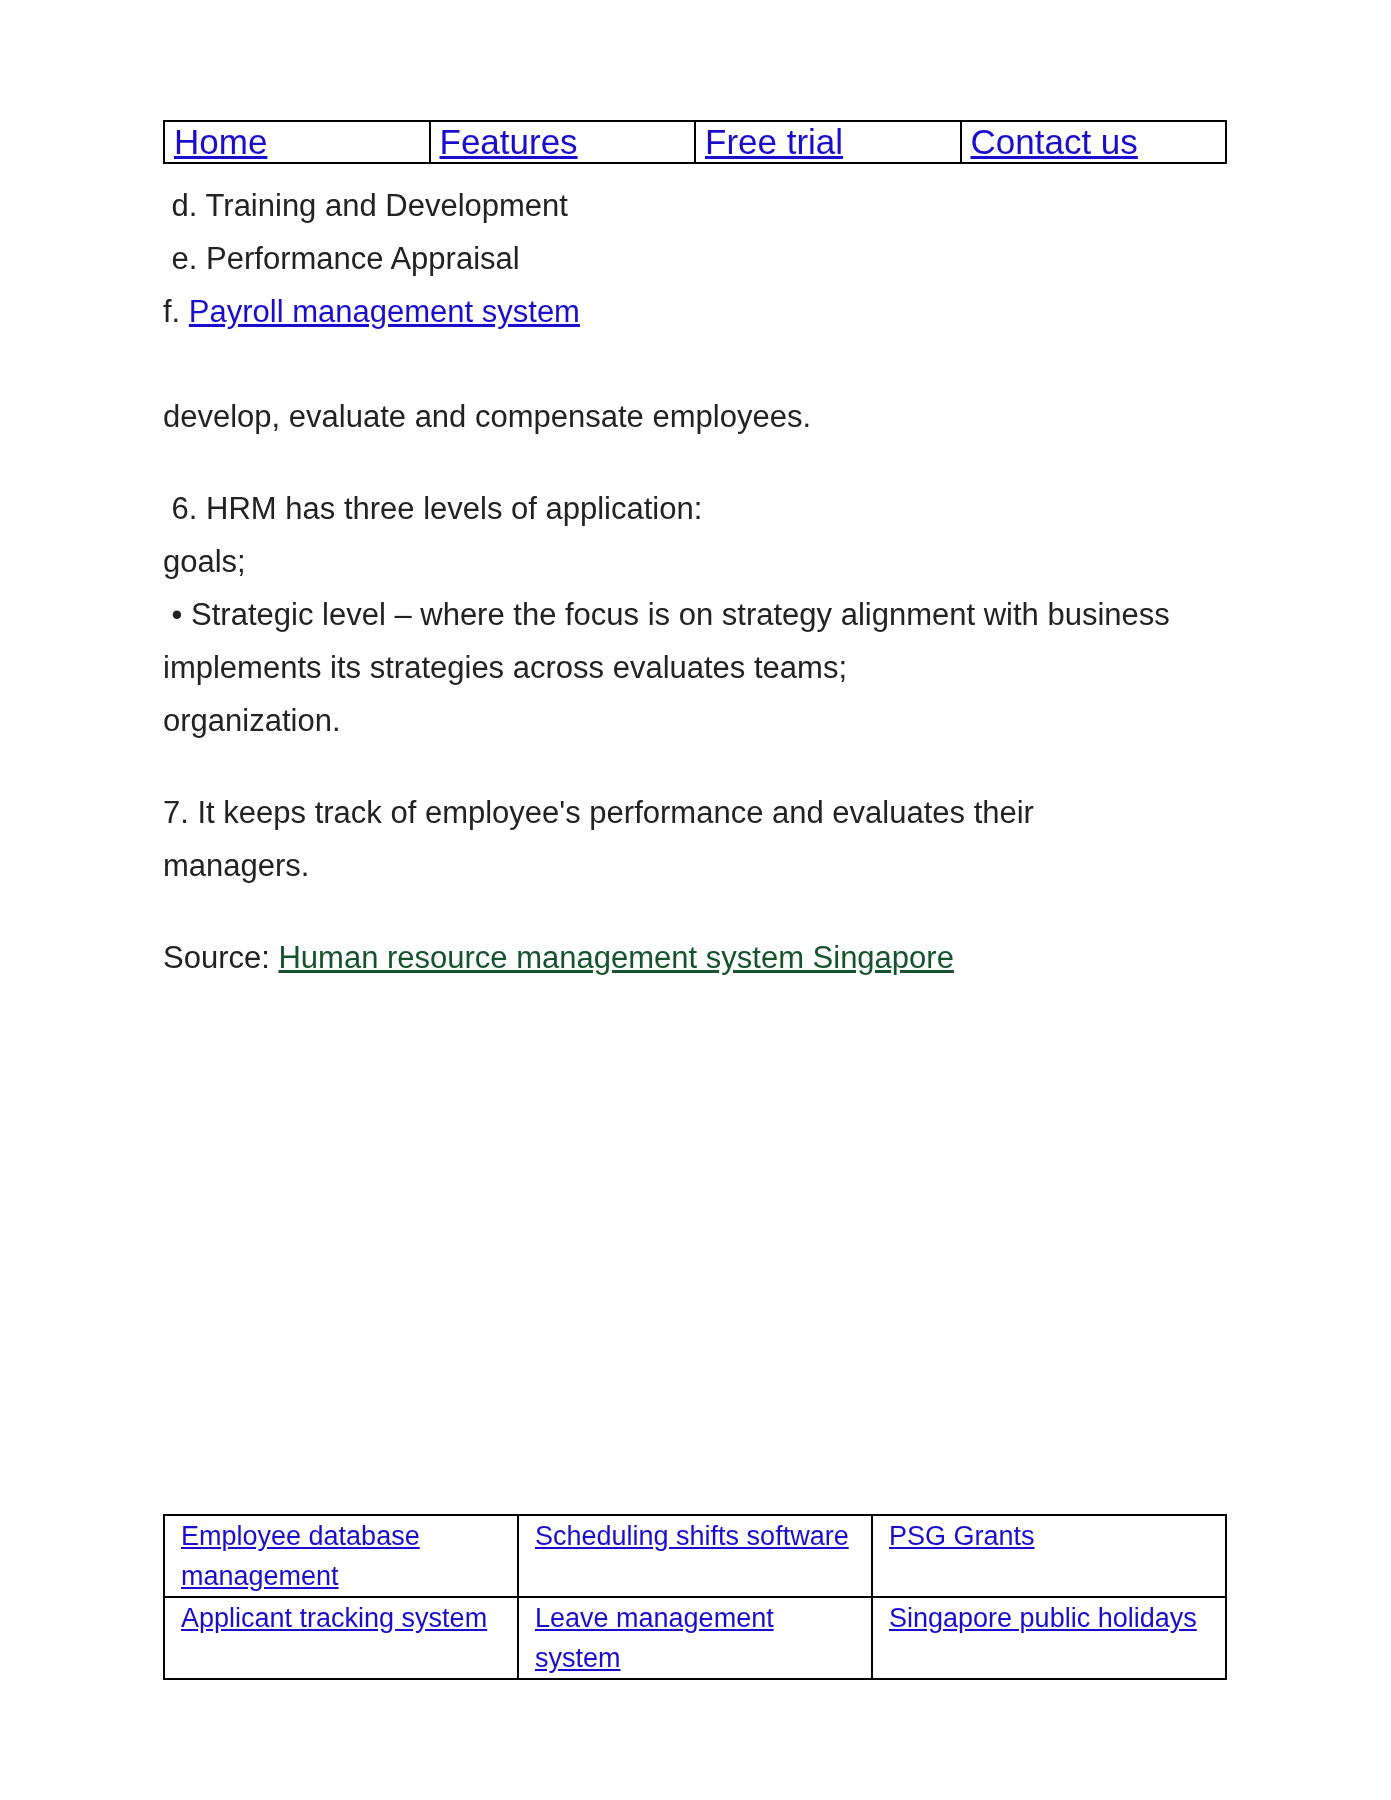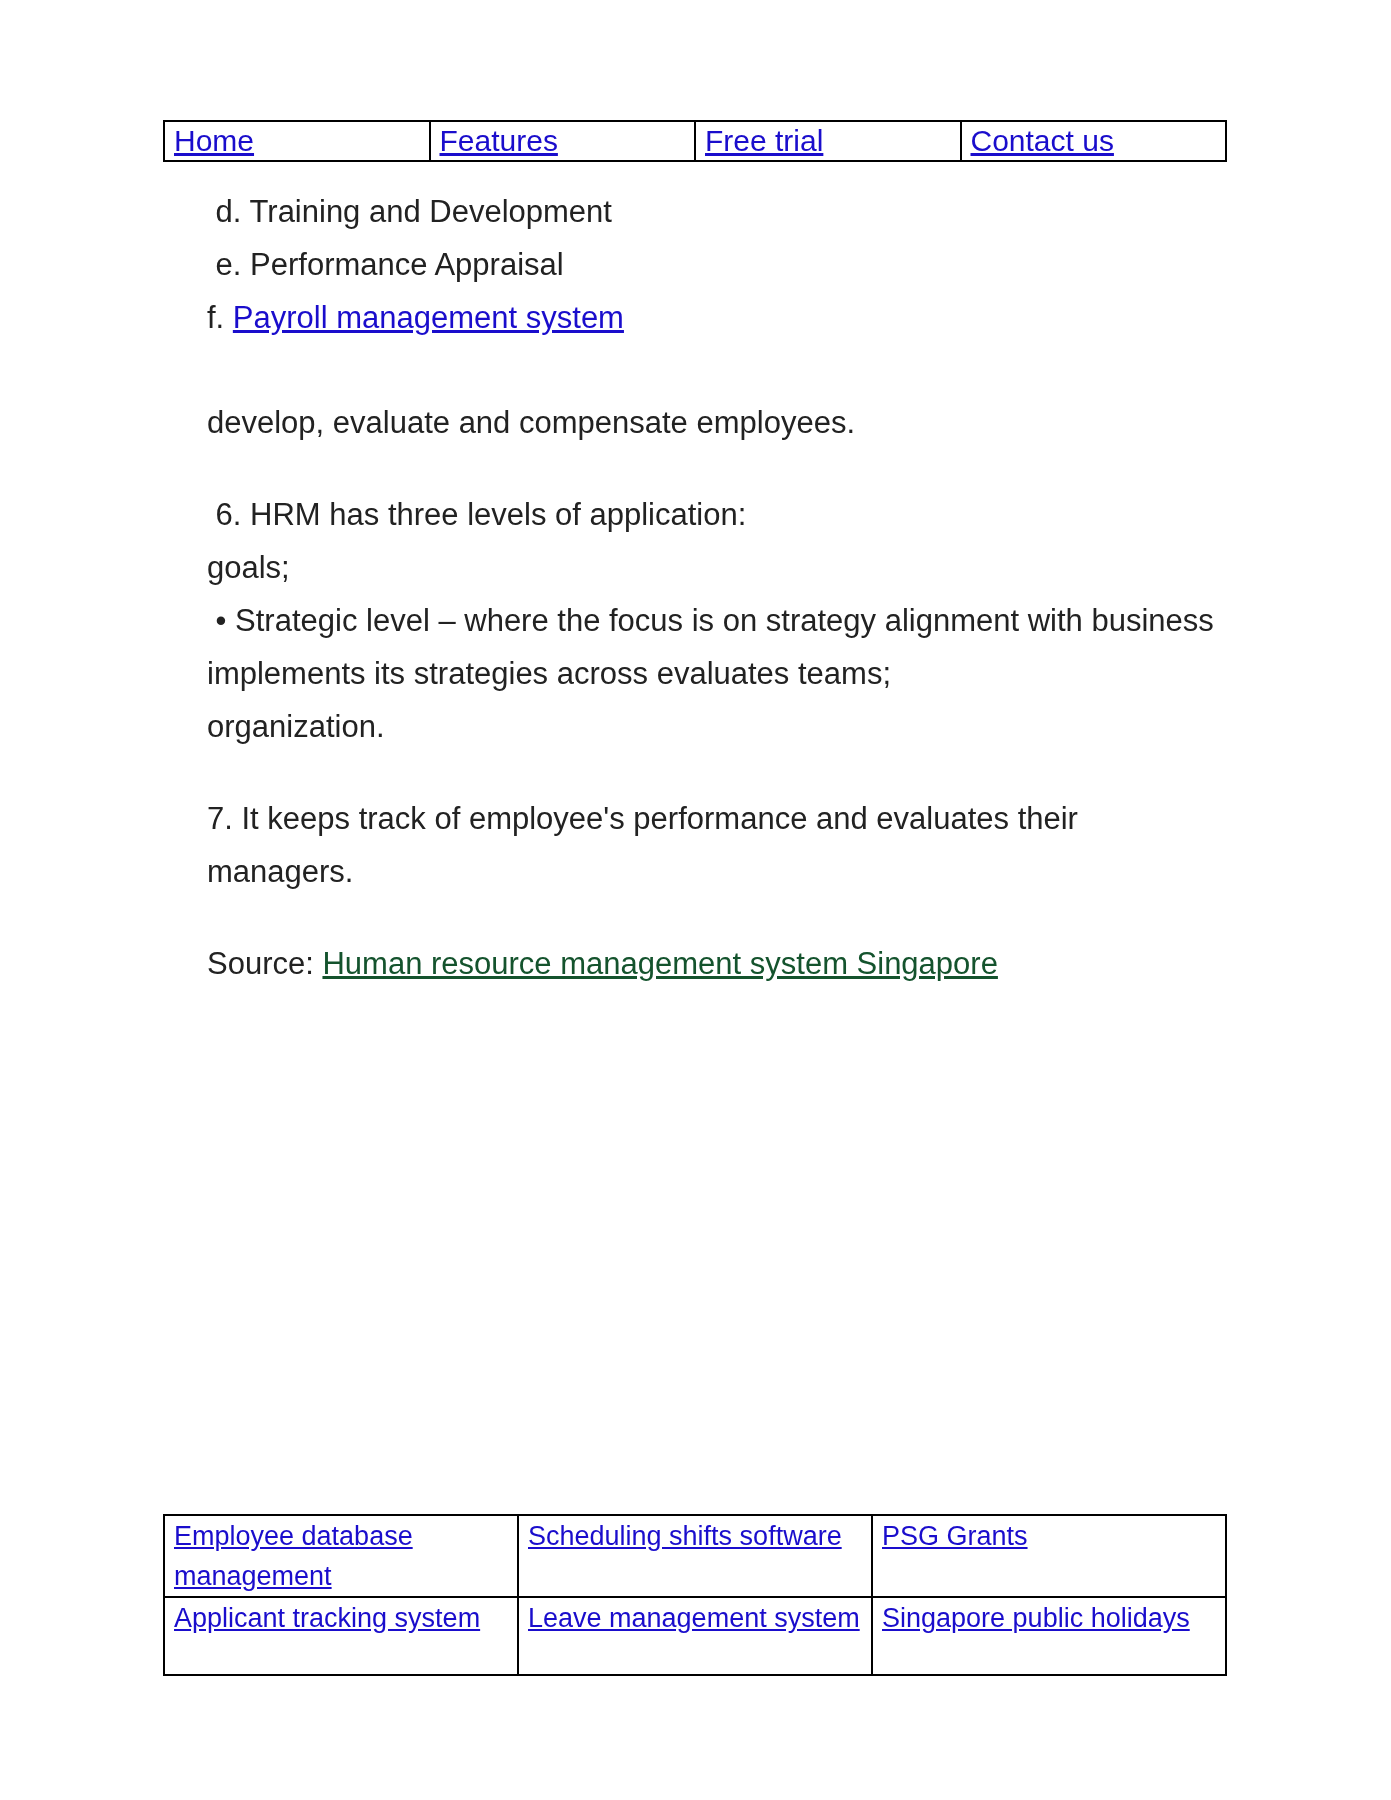--- a/index.html
+++ b/index.html
@@ -3,29 +3,29 @@
 <meta charset="utf-8">
 <style>
   html, body { margin: 0; padding: 0; background: #ffffff; }
   body { width: 1391px; height: 1800px; position: relative; overflow: hidden;
          font-family: "Liberation Sans", sans-serif; color: #222222; }
   a { color: #1a0dcc; text-decoration: underline; }
   a.src { color: #14532d; }
   .navtable { position: absolute; left: 163px; top: 120px; width: 1064px;
               border-collapse: collapse; table-layout: fixed; }
   .navtable td { border: 2px solid #000; height: 38px; padding: 0 9px;
-                 font-size: 30px; vertical-align: middle; }
-  .content { position: absolute; left: 163px; top: 185px; width: 1080px;
-             font-size: 31px; line-height: 53px; margin-left: 44px; }
+                 font-size: 35px; vertical-align: middle; }
+  .content { position: absolute; left: 163px; top: 179px; width: 1080px;
+             font-size: 31px; line-height: 53px; }
   .content p { margin: 0; }
   .gap1 { height: 52px; }
   .gap2 { height: 39px; }
   .foottable { position: absolute; left: 163px; top: 1514px; width: 1064px;
                border-collapse: collapse; table-layout: fixed; }
-  .foottable td { border: 2px solid #000; height: 76px; padding: 0 9px;
+  .foottable td { border: 2px solid #000; height: 76px; padding: 0 16px;
                   font-size: 27px; line-height: 40px; vertical-align: top; }
 </style>
 </head>
 <body>
 
 <table class="navtable">
   <tbody>
       <tr>
     <td><a href="#">Home</a></td>
     <td><a href="#">Features</a></td>

